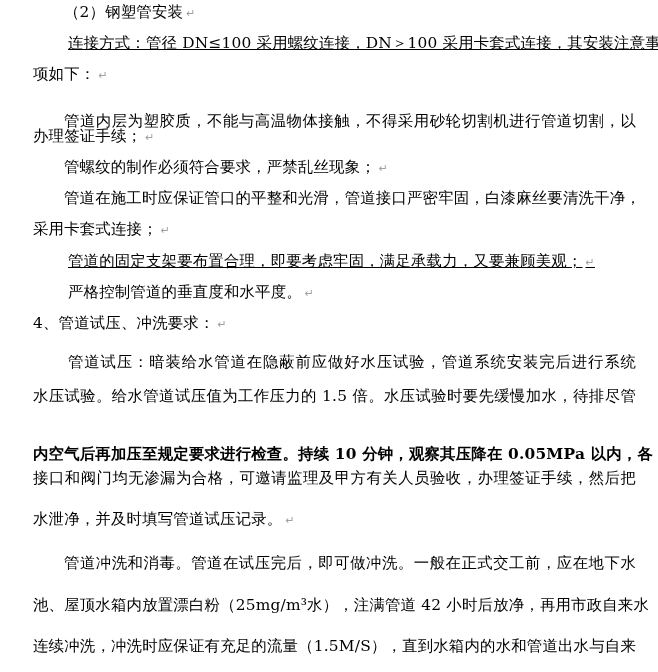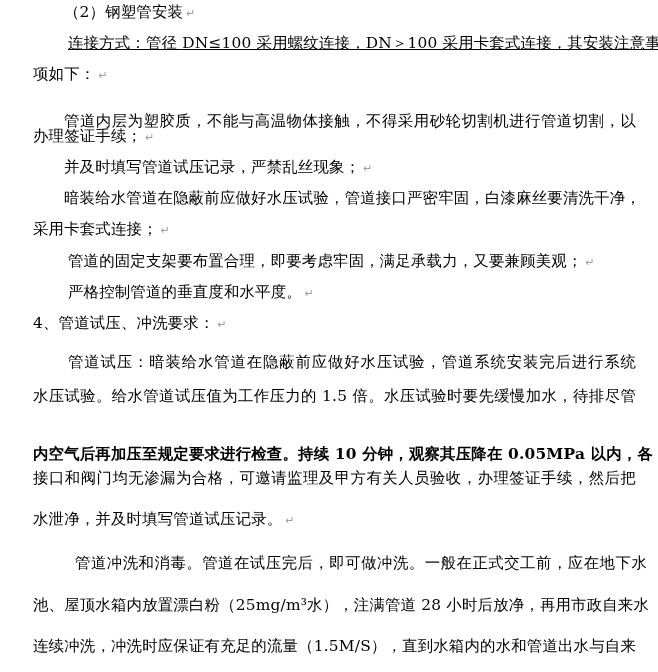--- a/index.html
+++ b/index.html
@@ -12,27 +12,27 @@
 </style>
 </head>
 <body>
 
 <div id="doc">
     <div class="line" style="left: 64px; top: 2px;"><span>（2）钢塑管安装</span><span class="pm">↵</span></div>
     <div class="line justify" style="left: 68px; top: 33px; width: 568px; text-decoration: underline;"><span>连接方式：管径 DN≤100 采用螺纹连接，DN＞100 采用卡套式连接，其安装注意事</span></div>
     <div class="line" style="left: 33px; top: 64px;"><span>项如下：</span><span class="pm">↵</span></div>
     <div class="line justify" style="left: 64px; top: 95px; width: 572px; margin-top: 16px;"><span>管道内层为塑胶质，不能与高温物体接触，不得采用砂轮切割机进行管道切割，以</span></div>
     <div class="line" style="left: 33px; top: 126px;"><span>办理签证手续；</span><span class="pm">↵</span></div>
-    <div class="line" style="left: 64px; top: 157px;"><span>并及时填写管道试压记录，严禁乱丝现象；</span><span class="pm">↵</span></div>
-    <div class="line justify" style="left: 64px; top: 188px; width: 572px;"><span>暗装给水管道在隐蔽前应做好水压试验，管道接口严密牢固，白漆麻丝要清洗干净，</span></div>
+    <div class="line" style="left: 64px; top: 157px;"><span>管螺纹的制作必须符合要求，严禁乱丝现象；</span><span class="pm">↵</span></div>
+    <div class="line justify" style="left: 64px; top: 188px; width: 572px;"><span>管道在施工时应保证管口的平整和光滑，管道接口严密牢固，白漆麻丝要清洗干净，</span></div>
     <div class="line" style="left: 33px; top: 219px;"><span>采用卡套式连接；</span><span class="pm">↵</span></div>
-    <div class="line" style="left: 68px; top: 251px;"><span>管道的固定支架要布置合理，即要考虑牢固，满足承载力，又要兼顾美观；</span><span class="pm">↵</span></div>
+    <div class="line" style="left: 68px; top: 251px; text-decoration: underline;"><span>管道的固定支架要布置合理，即要考虑牢固，满足承载力，又要兼顾美观；</span><span class="pm">↵</span></div>
     <div class="line" style="left: 68px; top: 282px;"><span>严格控制管道的垂直度和水平度。</span><span class="pm">↵</span></div>
     <div class="line bold" style="left: 33px; top: 313px;"><span>4、管道试压、冲洗要求：</span><span class="pm">↵</span></div>
     <div class="line justify" style="left: 68px; top: 352px; width: 568px;"><span>管道试压：暗装给水管道在隐蔽前应做好水压试验，管道系统安装完后进行系统</span></div>
     <div class="line justify" style="left: 33px; top: 386px; width: 603px;"><span>水压试验。给水管道试压值为工作压力的 1.5 倍。水压试验时要先缓慢加水，待排尽管</span></div>
     <div class="line justify" style="left: 33px; top: 444px; width: 603px; font-weight: bold;"><span>内空气后再加压至规定要求进行检查。持续 10 分钟，观察其压降在 0.05MPa 以内，各</span></div>
     <div class="line justify" style="left: 33px; top: 468px; width: 603px;"><span>接口和阀门均无渗漏为合格，可邀请监理及甲方有关人员验收，办理签证手续，然后把</span></div>
     <div class="line" style="left: 33px; top: 509px;"><span>水泄净，并及时填写管道试压记录。</span><span class="pm">↵</span></div>
-    <div class="line justify" style="left: 64px; top: 553px; width: 572px; margin-left: 11px;"><span>管道冲洗和消毒。管道在试压完后，即可做冲洗。一般在正式交工前，应在地下水</span></div>
-    <div class="line justify" style="left: 33px; top: 595px; width: 603px;"><span>池、屋顶水箱内放置漂白粉（25mg/m³水），注满管道 28 小时后放净，再用市政自来水</span></div>
+    <div class="line justify" style="left: 64px; top: 553px; width: 572px;"><span>管道冲洗和消毒。管道在试压完后，即可做冲洗。一般在正式交工前，应在地下水</span></div>
+    <div class="line justify" style="left: 33px; top: 595px; width: 603px;"><span>池、屋顶水箱内放置漂白粉（25mg/m³水），注满管道 42 小时后放净，再用市政自来水</span></div>
     <div class="line justify" style="left: 33px; top: 636px; width: 603px;"><span>连续冲洗，冲洗时应保证有充足的流量（1.5M/S），直到水箱内的水和管道出水与自来</span></div>
   </div>
 
 </body></html>

